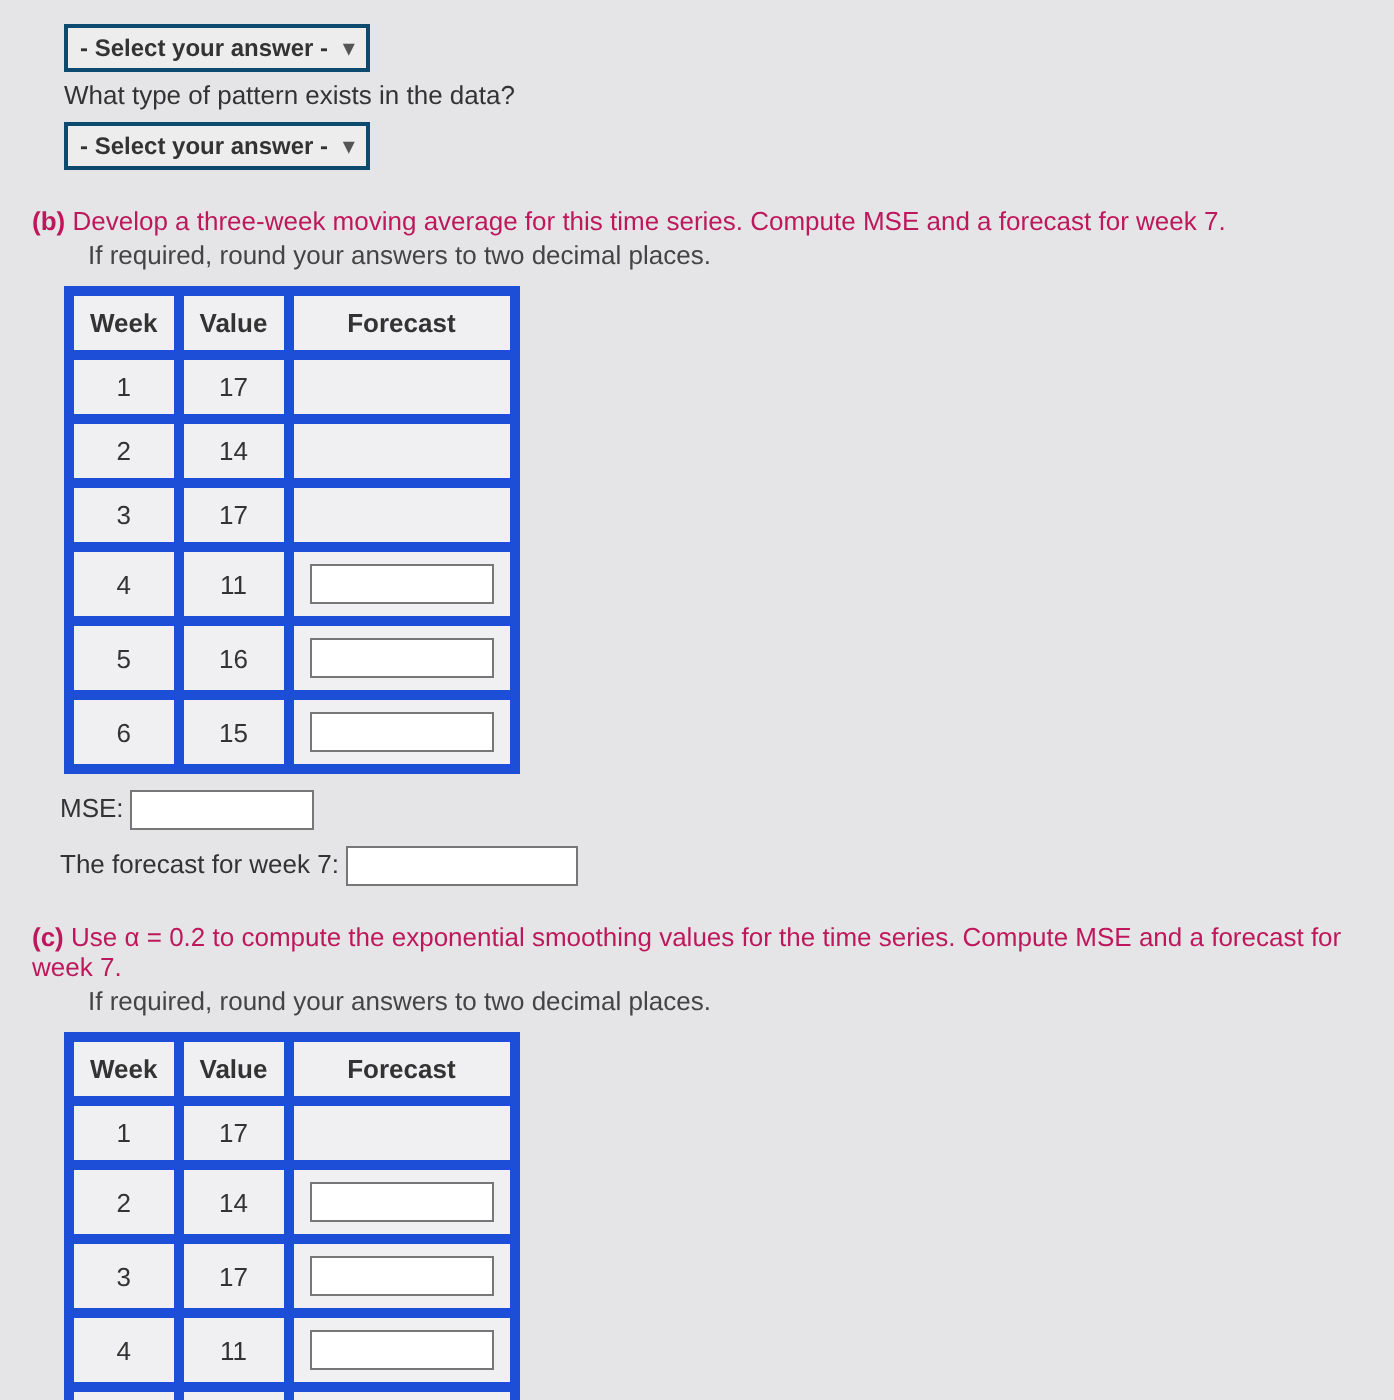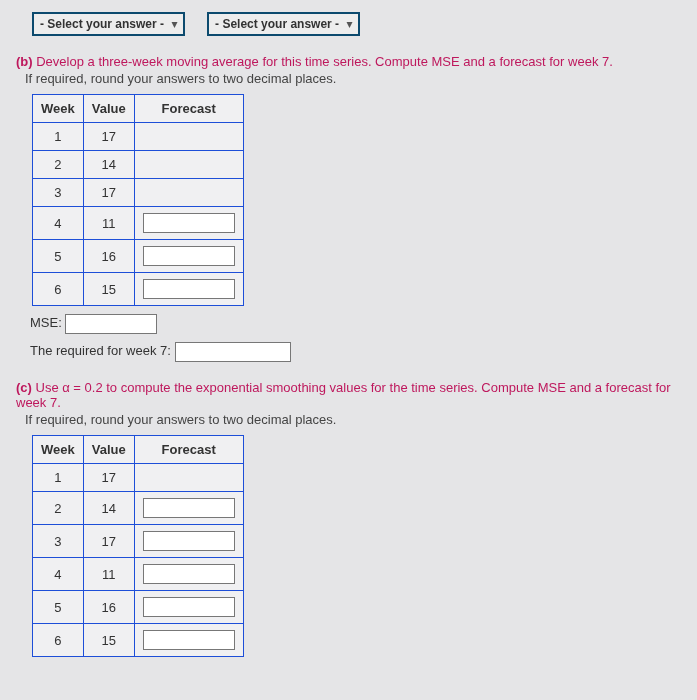--- a/index.html
+++ b/index.html
@@ -2,41 +2,42 @@
 <html><head>
 <meta charset="utf-8">
 <style>
   body{margin:0;background:#303033;font-family:Arial,Helvetica,sans-serif;font-size:13px;color:#333}
   .page{background:#e5e5e7;width:697px;min-height:700px;box-sizing:border-box;padding:8px 14px}
   .sel{display:inline-block;border:2px solid #0c4a6e;background:#ededed;padding:3px 6px;font-weight:bold;font-size:12px;margin:4px 0 0 18px;color:#333}
   .sel .chev{margin-left:4px;font-weight:normal;color:#555}
   .qtext{margin:4px 0 2px 18px;color:#333}
   .part{margin:18px 0 2px 2px;color:#be185d}
   .part b{font-weight:bold}
-  .sub{margin:2px 0 8px 11px;color:#444}
+  .sub{margin:2px 0 8px 30px;color:#444}
   table.data{border-collapse:collapse;margin-left:18px;background:#f0f0f2}
-  table.data th,table.data td{border:1px solid #1d4ed8;padding:6px 8px;text-align:center;font-size:13px}
+  table.data th,table.data td{border:5px solid #1d4ed8;padding:6px 8px;text-align:center;font-size:13px}
   table.data th{font-weight:bold;background:#f0f0f2}
   .inpcell input,.inp{width:86px;height:16px;border:1px solid #777;background:#fff;font-size:12px;padding:1px 2px}
   .row{margin:8px 0 2px 16px}
   .row .inp{vertical-align:middle}
   .long .inp{width:110px}
 </style>
 </head>
 <body>
 <div class="page">
 
 
 
 
 <div class="sel">
   <span>- Select your answer -</span>
   <span class="chev">▾</span>
 </div>
 
+<div class="qtext">What type of pattern exists in the data?</div>
 
 <div class="sel">
   <span>- Select your answer -</span>
   <span class="chev">▾</span>
 </div>
 
 
 <div class="part">
   <b>(b)</b>
   <span>Develop a three-week moving average for this time series. Compute MSE and a forecast for week 7.</span>
@@ -81,21 +82,21 @@
           <td class="inpcell"><input style=""></td>
         </tr>
 </tbody>
     </table>
 
 <div class="row">
   <span>MSE:</span>
   <input class="inp" style="">
 </div>
 <div class="row long">
-  <span>The required for week 7:</span>
+  <span>The forecast for week 7:</span>
   <input class="inp" style="">
 </div>
 
 
 <div class="part">
   <b>(c)</b>
   <span>Use α = 0.2 to compute the exponential smoothing values for the time series. Compute MSE and a forecast for week 7.</span>
 </div>
 <div class="sub">If required, round your answers to two decimal places.</div>
 

